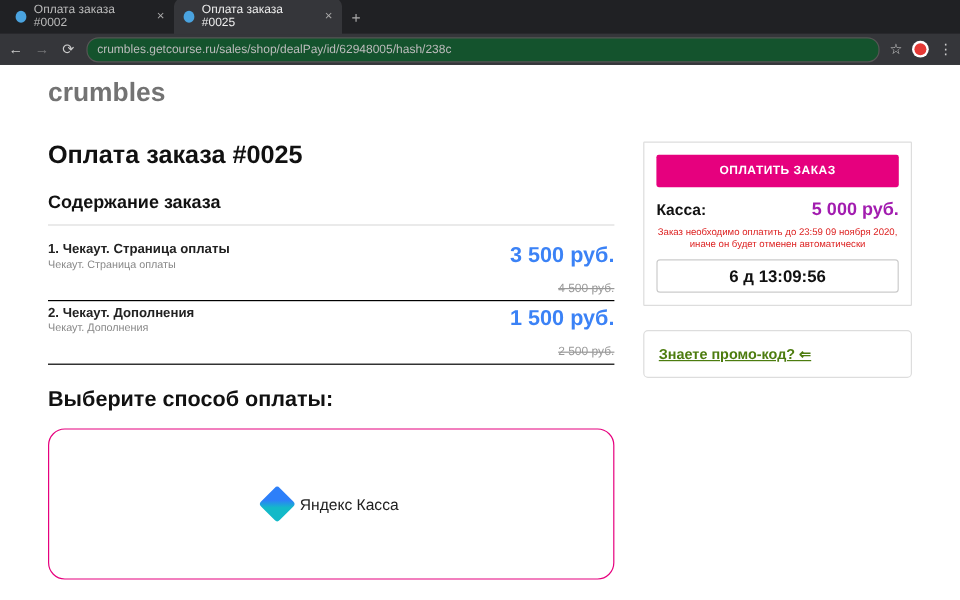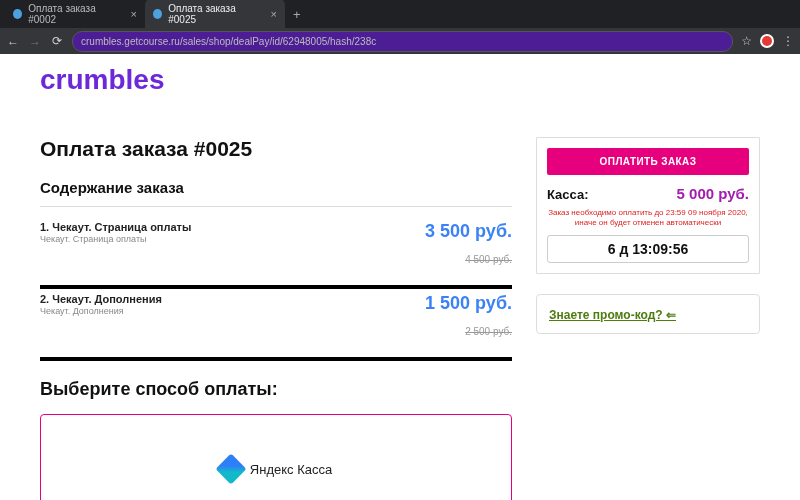--- a/index.html
+++ b/index.html
@@ -8,47 +8,47 @@
 
 .browser-chrome { background: #202124; }
 .tab-strip { display: flex; align-items: center; height: 28px; padding-left: 5px; }
 .tab { display: flex; align-items: center; gap: 6px; padding: 4px 8px; color: #bbb; font-size: 10px; border-radius: 6px 6px 0 0; max-width: 140px; }
 .tab.active { background: #35363a; color: #eee; }
 .tab-icon { width: 10px; height: 10px; border-radius: 50%; background: #4aa3df; }
 .tab-close { color: #aaa; font-size: 11px; margin-left: 6px; }
 .new-tab { color: #aaa; font-size: 13px; padding: 0 8px; }
 .addr-bar { display: flex; align-items: center; background: #35363a; height: 26px; padding: 0 6px; gap: 8px; }
 .nav-ico { color: #ccc; font-size: 12px; width: 14px; text-align: center; }
-.url-field { flex: 1; background: #4c1d95; color: #bbb; font-size: 10px; padding: 4px 8px; border-radius: 10px; border: 1px solid #555; }
+.url-field { flex: 1; background: #14532d; color: #bbb; font-size: 10px; padding: 4px 8px; border-radius: 10px; border: 1px solid #555; }
 .star-ico { color: #ccc; font-size: 12px; }
 .avatar { width: 14px; height: 14px; border-radius: 50%; background: #fff; display: flex; align-items: center; justify-content: center; }
 .avatar-inner { width: 10px; height: 10px; border-radius: 50%; background: #e53935; }
 .kebab { color: #ccc; font-size: 12px; }
 
 
 .page { padding: 10px 40px 0 40px; }
-.brand { color: #6d28d9; font-size: 28px; font-weight: 700; margin-bottom: 41px; }
+.brand { color: #737373; font-size: 22px; font-weight: 700; margin-bottom: 28px; }
 .columns { display: flex; gap: 24px; }
 .left { flex: 1; }
 .right { width: 224px; }
 
 h1 { font-size: 21px; font-weight: 700; color: #111; margin-bottom: 18px; }
 h2 { font-size: 15px; font-weight: 700; color: #111; margin-bottom: 10px; }
 hr.sep { border: none; border-top: 1px solid #ddd; margin-bottom: 10px; }
 
-.order-row { display: flex; justify-content: space-between; align-items: flex-start; padding: 4px 0 20px 0; border-bottom: 4px solid #000000; }
+.order-row { display: flex; justify-content: space-between; align-items: flex-start; padding: 4px 0 4px 0; border-bottom: 1px solid #000000; }
 .order-row:last-child { border-bottom: none; }
 .item-title { font-size: 11px; font-weight: 600; color: #222; }
 .item-sub { font-size: 9px; color: #888; margin-top: 1px; }
 .item-price { text-align: right; }
 .price-now { font-size: 18px; font-weight: 800; color: #3b82f6; }
 .price-old { font-size: 10px; color: #999; text-decoration: line-through; margin-top: 12px; }
 
 .pay-title { font-size: 18px; font-weight: 700; color: #111; margin: 18px 0 14px 0; }
-.pay-card { border: 1.5px solid #e6007e; border-radius: 4px; height: 110px; display: flex; align-items: center; justify-content: center; gap: 8px; }
+.pay-card { border: 1.5px solid #e6007e; border-radius: 14px; height: 126px; display: flex; align-items: center; justify-content: center; gap: 8px; }
 .yk-logo { display: flex; align-items: center; gap: 8px; }
 .yk-diamond { transform: rotate(45deg); width: 22px; height: 22px; background: linear-gradient(135deg,#2d7ff9 40%,#13b9c8 60%); border-radius: 3px; }
 .yk-label { font-size: 13px; color: #222; }
 
 
 .summary-card { border: 1px solid #ddd; border-radius: 1px; padding: 10px; }
 .pay-btn { background: #e6007e; color: #fff; text-align: center; font-size: 10px; font-weight: 800; letter-spacing: 0.4px; padding: 8px 0; border-radius: 2px; margin-bottom: 10px; cursor: pointer; }
 .total-row { display: flex; justify-content: space-between; align-items: baseline; }
 .total-label { font-size: 13px; font-weight: 700; color: #111; }
 .total-val { font-size: 15px; font-weight: 800; color: #a21caf; }

